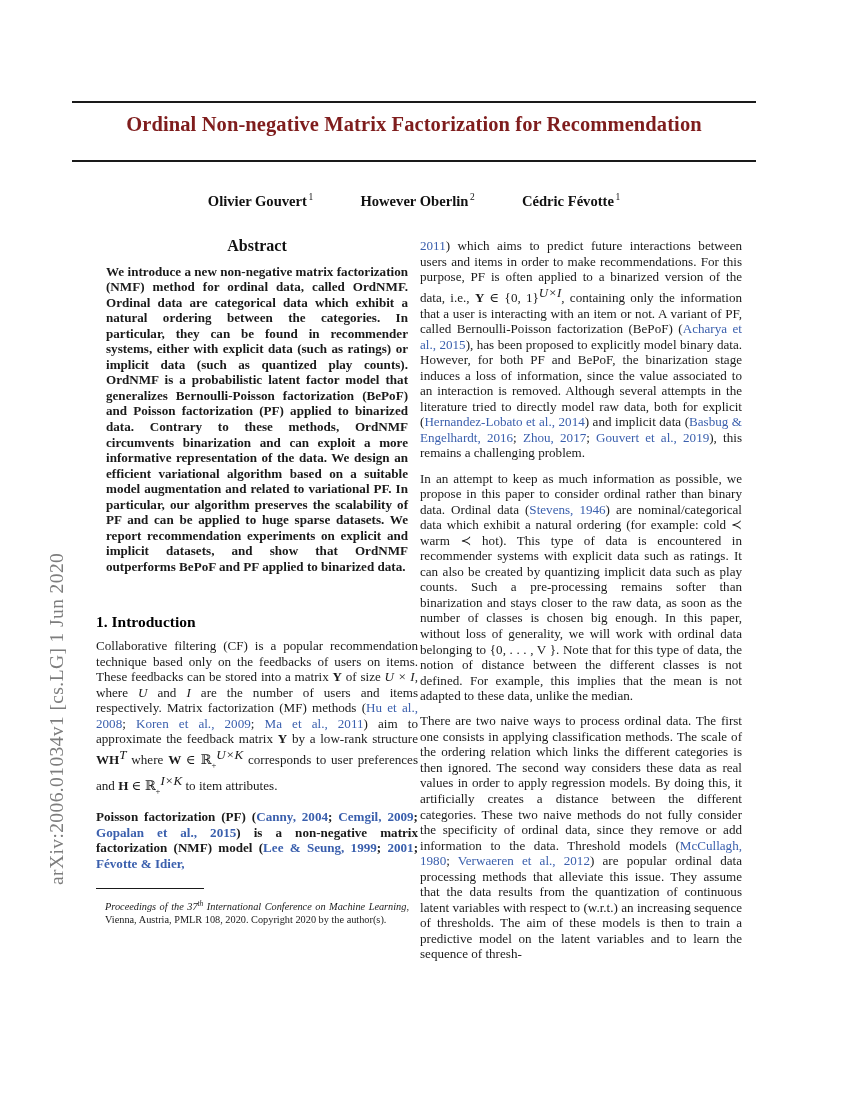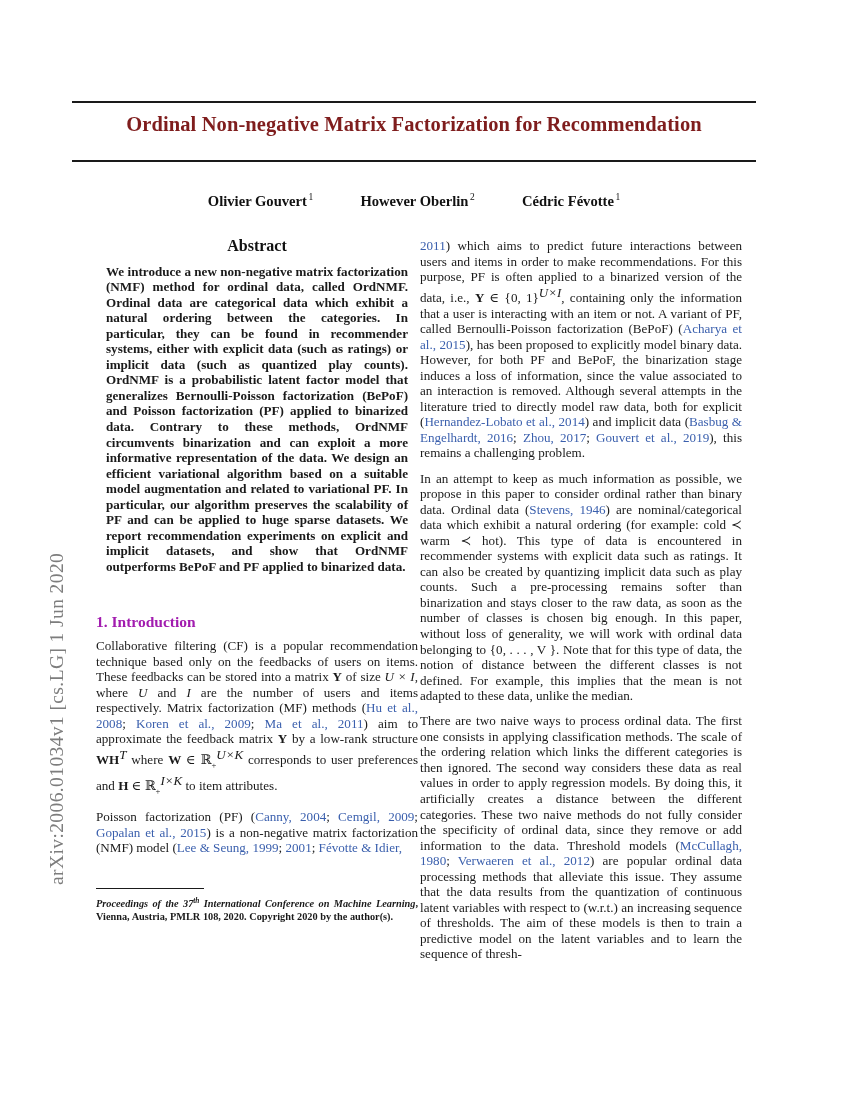--- a/index.html
+++ b/index.html
@@ -106,24 +106,24 @@
   .abstract-body {
     text-align: justify;
     margin: 10px;
     hyphens: none;
     font-weight: bold;
   }
   .section-head {
     font-size: 15.5px;
     font-weight: bold;
     margin: 0 0 8px 0;
-    color: #a21caf;
+    color: #000000;
   }
   p.para { margin: 0 0 9.5px 0; }
-  p.para.tight { margin-bottom: 0; }
+  p.para.tight { margin-bottom: 0; font-weight: bold; }
 
   a.cite, .cite {
     color: #3a5fad;
     text-decoration: none;
     margin-top: 16px;
   }
 
   
   .mb { font-weight: bold; font-family: "Liberation Serif", serif; }
   .mi { font-style: italic; font-family: "Liberation Serif", serif; }
@@ -145,21 +145,21 @@
     margin-bottom: 6px;
   }
   .footnote {
     font-size: 10.3px;
     line-height: 12.2px;
     text-align: justify;
     margin: 0 0 11px 0;
   }
   .footnote sup { font-size: 7.4px; vertical-align: super; }
   .footnote.indent { text-indent: 10px; }
-  .proceedings { font-size: 10.3px; line-height: 12.2px; text-align: justify; margin: 0; font-weight: bold; }
+  .proceedings { font-size: 10.3px; line-height: 12.2px; text-align: justify; margin: 9px; }
   .proceedings .it { font-style: italic; }
   .proceedings sup { font-size: 7.4px; vertical-align: super; font-style: italic; }
 </style>
 </head>
 <body>
 
 <div id="arxiv-stamp">
   <div class="stamp-text">arXiv:2006.01034v1  [cs.LG]  1 Jun 2020</div>
 </div>
 

